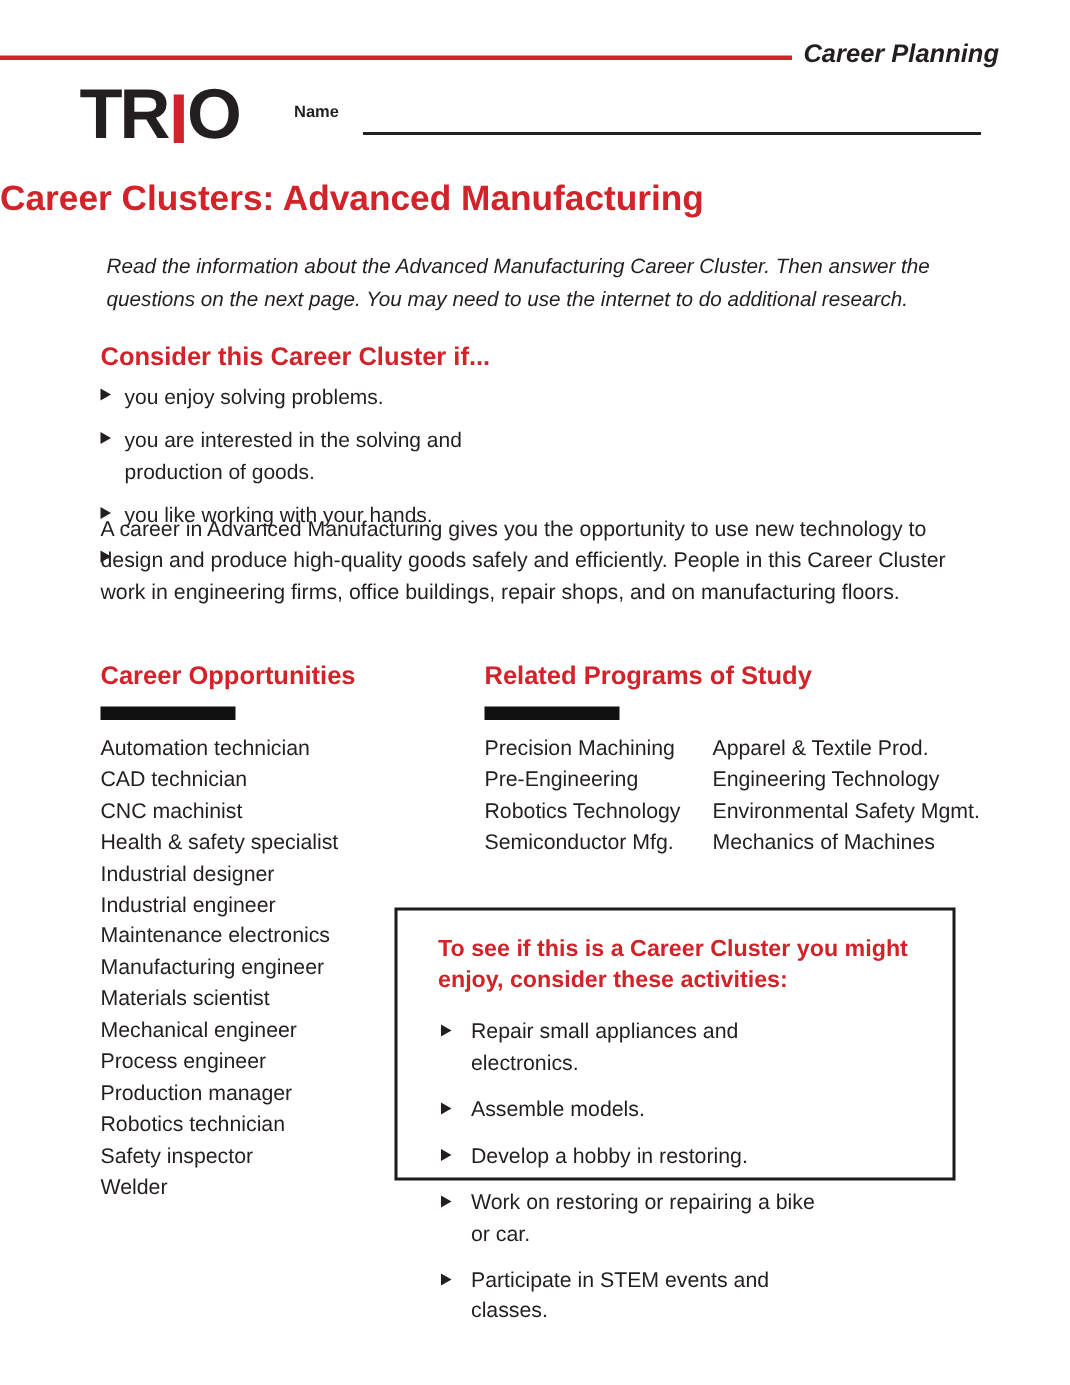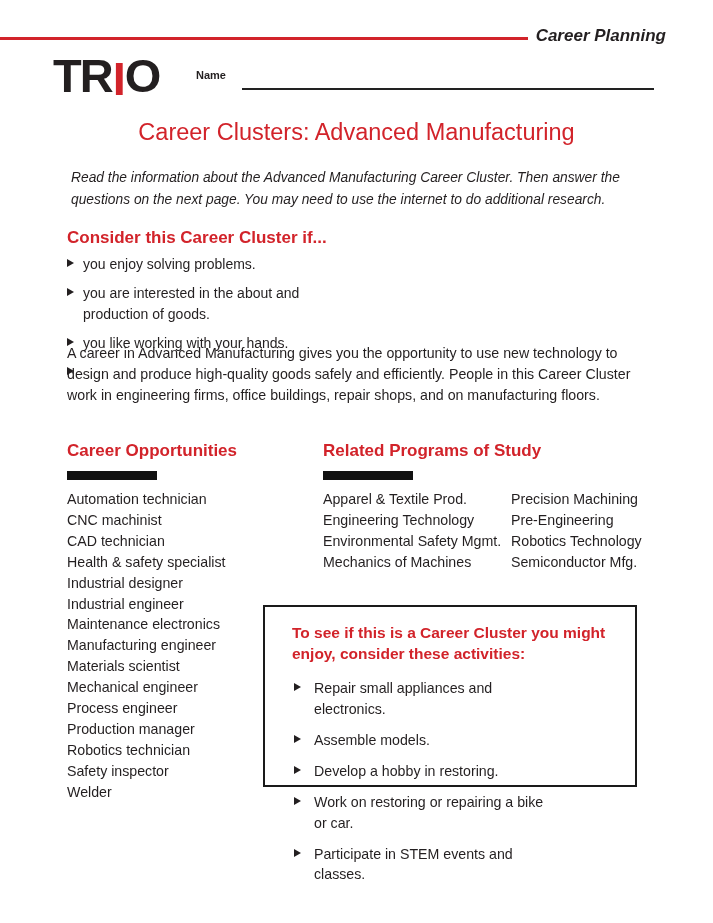--- a/index.html
+++ b/index.html
@@ -61,23 +61,22 @@
     left: 242px; top: 72px;
     width: 412px; height: 18px;
     border-bottom: 2px solid #222222;
   }
 
   
   .title {
     position: absolute;
     left: 0; top: 119px;
     width: 100%;
-    text-align: center;
     font-size: 23.5px;
-    font-weight: normal;
+    font-weight: bold;
     color: var(--red);
   }
   .intro {
     position: absolute;
     left: 71px; top: 167px;
     width: 588px;
     font-size: 13.8px;
     font-style: italic;
     line-height: 1.6;
     color: var(--ink);
@@ -218,71 +217,71 @@
 
   <h2 class="consider-heading">Consider this Career Cluster if...</h2>
   <div class="consider-cols">
     <div class="consider-col-left">
         <div class="bullet-row">
         <span class="tri"></span>
         <span class="bullet-text">you enjoy solving problems.</span>
       </div>
         <div class="bullet-row">
         <span class="tri"></span>
-        <span class="bullet-text">you are interested in the about and production of goods.</span>
+        <span class="bullet-text">you are interested in the solving and production of goods.</span>
       </div>
       </div>
     <div class="consider-col-right">
         <div class="bullet-row">
         <span class="tri"></span>
         <span class="bullet-text">you like working with your hands.</span>
       </div>
         <div class="bullet-row">
         <span class="tri"></span>
       </div>
       </div>
   </div>
 
   <p class="description">A career in Advanced Manufacturing gives you the opportunity to use new technology to design and produce high-quality goods safely and efficiently. People in this Career Cluster work in engineering firms, office buildings, repair shops, and on manufacturing floors.</p>
 
   <h2 class="section-heading co-heading">Career Opportunities</h2>
   <div class="heading-bar co-bar"></div>
   <ul class="co-list">
       <li>Automation technician</li>
+      <li>CAD technician</li>
       <li>CNC machinist</li>
-      <li>CAD technician</li>
       <li>Health &amp; safety specialist</li>
       <li>Industrial designer</li>
       <li>Industrial engineer</li>
       <li>Maintenance electronics</li>
       <li>Manufacturing engineer</li>
       <li>Materials scientist</li>
       <li>Mechanical engineer</li>
       <li>Process engineer</li>
       <li>Production manager</li>
       <li>Robotics technician</li>
       <li>Safety inspector</li>
       <li>Welder</li>
     </ul>
 
   <h2 class="section-heading rp-heading">Related Programs of Study</h2>
   <div class="heading-bar rp-bar"></div>
   <div class="rp-cols">
+    <ul class="rp-col rp-col-2">
+        <li>Precision Machining</li>
+        <li>Pre-Engineering</li>
+        <li>Robotics Technology</li>
+        <li>Semiconductor Mfg.</li>
+      </ul>
     <ul class="rp-col rp-col-1">
         <li>Apparel &amp; Textile Prod.</li>
         <li>Engineering Technology</li>
         <li>Environmental Safety Mgmt.</li>
         <li>Mechanics of Machines</li>
       </ul>
-    <ul class="rp-col rp-col-2">
-        <li>Precision Machining</li>
-        <li>Pre-Engineering</li>
-        <li>Robotics Technology</li>
-        <li>Semiconductor Mfg.</li>
-      </ul>
   </div>
 
   <div class="activity-box">
     <h3 class="activity-heading">To see if this is a Career Cluster you might
 enjoy, consider these activities:</h3>
     <div class="activity-list">
         <div class="bullet-row">
         <span class="tri"></span>
         <span class="bullet-text">Repair small appliances and electronics.</span>
       </div>

